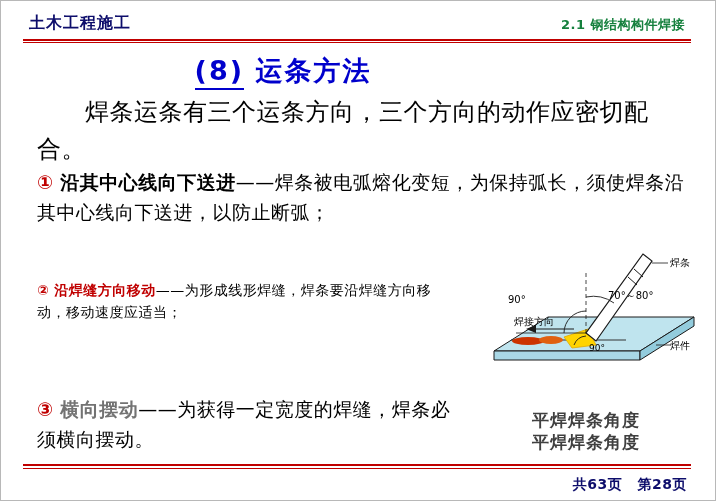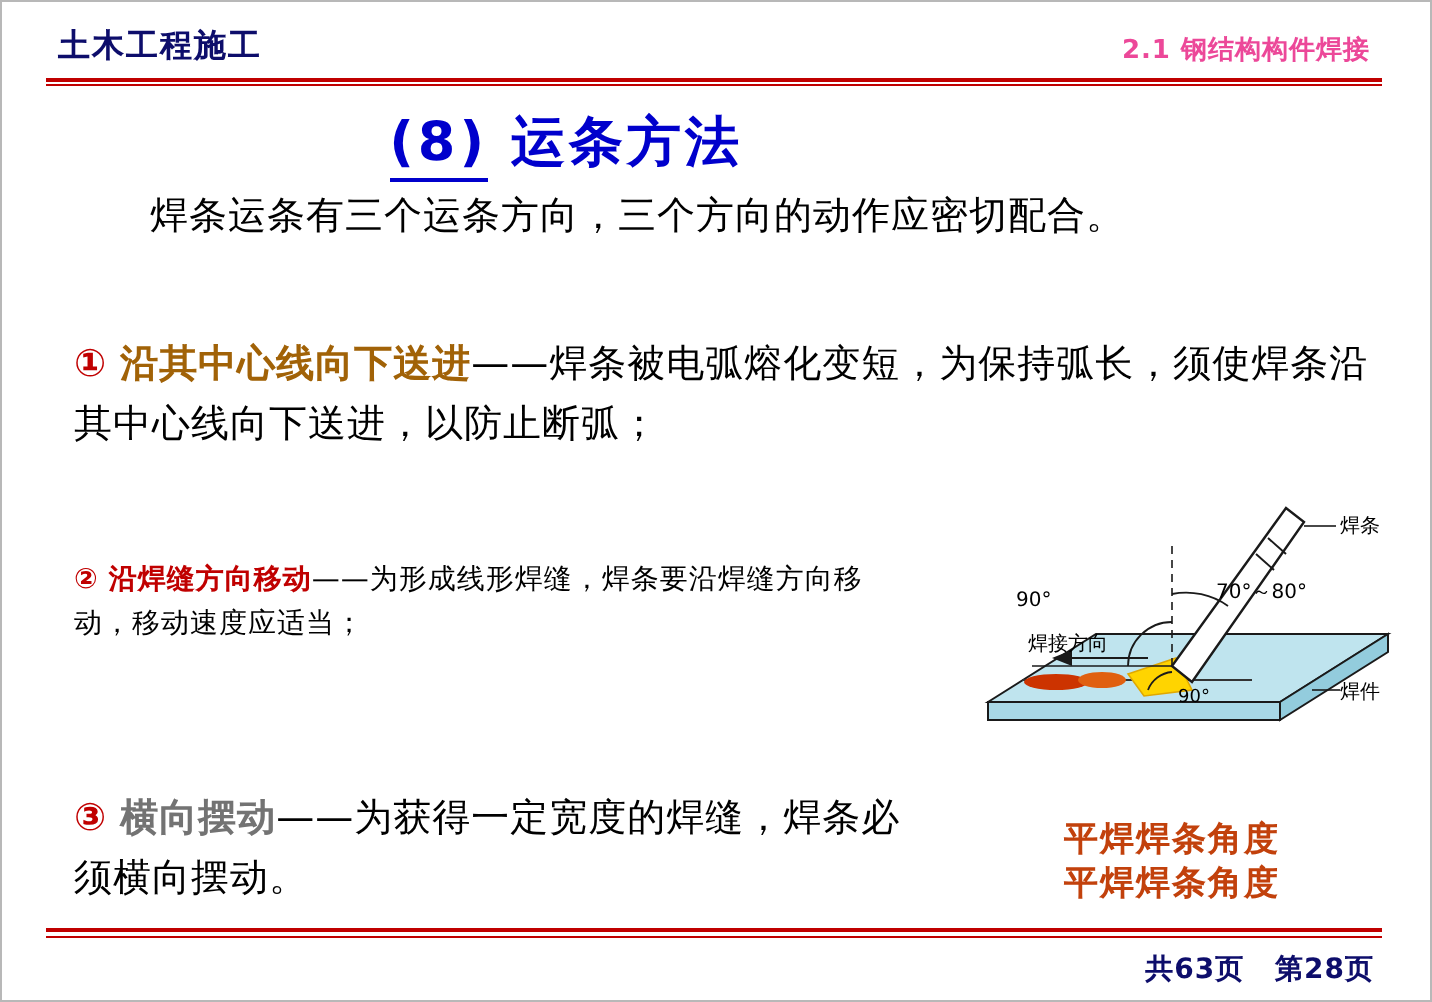--- a/index.html
+++ b/index.html
@@ -40,21 +40,21 @@
     font-weight: bold;
     color: #0d0d6b;
     letter-spacing: 1px;
   }
   .header-right {
     position: absolute;
     right: 32px;
     top: 5px;
     font-size: 13px;
     font-weight: bold;
-    color: #ec4899;
+    color: #15803d;
     letter-spacing: 0.5px;
   }
   .header-rule {
     position: absolute;
     left: 22px;
     top: 28px;
     width: 668px;
     height: 0;
     border-top: 2px solid #c00000;
   }
@@ -83,21 +83,21 @@
     border-bottom: 2px solid #0000cc;
     padding-bottom: 2px;
   }
 
   
   .body-text {
     position: absolute;
     left: 36px;
     top: 93px;
     width: 644px;
-    font-size: 19px;
+    font-size: 24px;
     color: #000000;
     line-height: 1.55;
     letter-spacing: 0.5px;
   }
   .body-text p {
     margin: 0 0 4px 0;
   }
   .indent {
     text-indent: 2em;
   }
@@ -106,21 +106,21 @@
     position: absolute;
     left: 36px;
     top: 166px;
     width: 648px;
     font-size: 19px;
     line-height: 1.6;
     color: #000000;
     letter-spacing: 0.5px;
   }
   .para2 .lead {
-    color: #a16207;
+    color: #000000;
     font-weight: bold;
     margin-top: 47px;
   }
   .num {
     color: #c00000;
     font-weight: bold;
   }
 
   .para3 {
     position: absolute;
@@ -163,21 +163,21 @@
   .figure svg { display: block; }
 
   .figure-caption {
     position: absolute;
     left: 470px;
     top: 408px;
     width: 230px;
     text-align: center;
     font-size: 17px;
     font-weight: bold;
-    color: #c2410c;
+    color: #404040;
     line-height: 1.3;
     letter-spacing: 1px;
   }
 
   
   .footer-rule {
     position: absolute;
     left: 22px;
     bottom: 34px;
     width: 668px;

